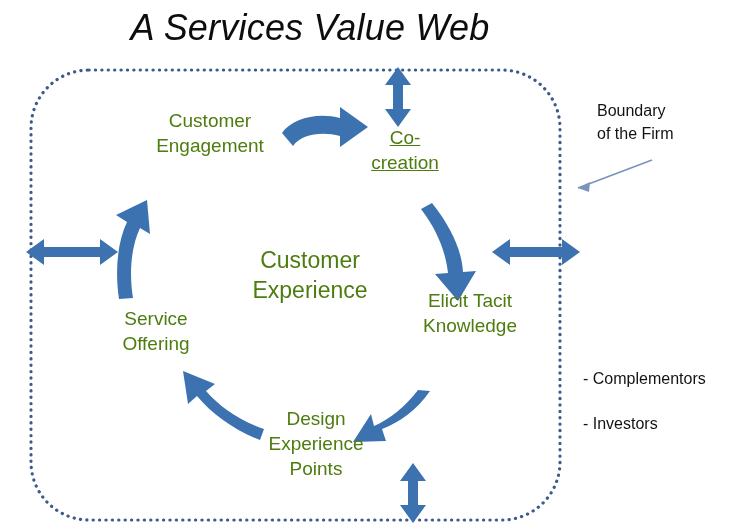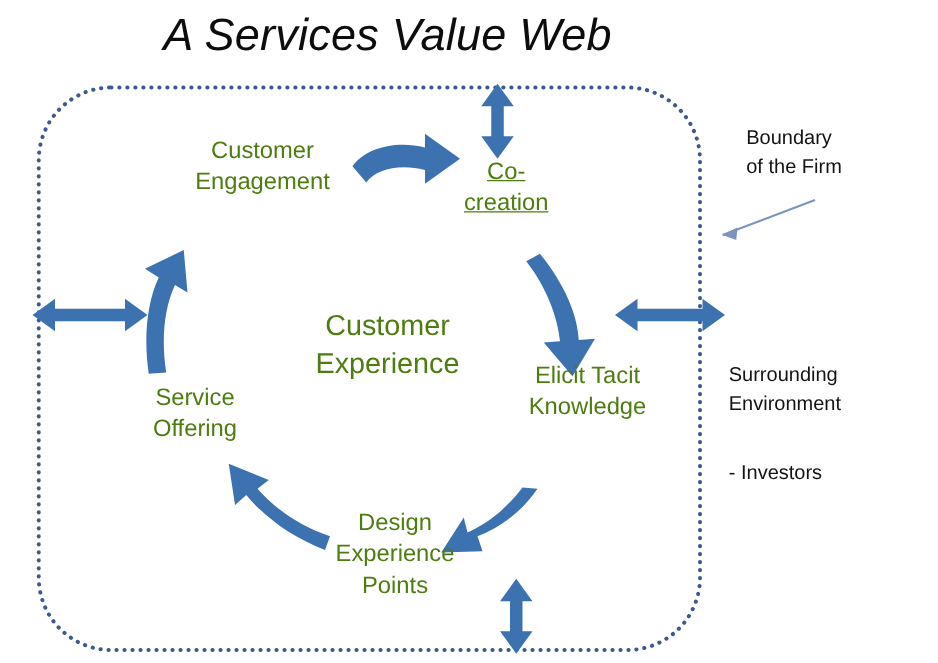--- a/index.html
+++ b/index.html
@@ -178,21 +178,20 @@
 
   <div class="lbl node-label" style="left:76px; top:306px; width:160px;">Service
 Offering</div>
 
   <div class="lbl center-label" style="left:215px; top:245px; width:190px;">Customer
 Experience</div>
 
   <div class="side-label" style="left:597px; top:100px; width:150px;">Boundary
 of the Firm</div>
 
-  <div class="side-label" style="left:583px; top:290px; width:166px;">Surrounding
-Environment</div>
 
   <div class="side-label" style="left:583px; top:345px; width:166px;">
+    <div>- Complementors</div>
     <div>- Investors</div>
     
   </div>
 
 </div>
 
 </body></html>

